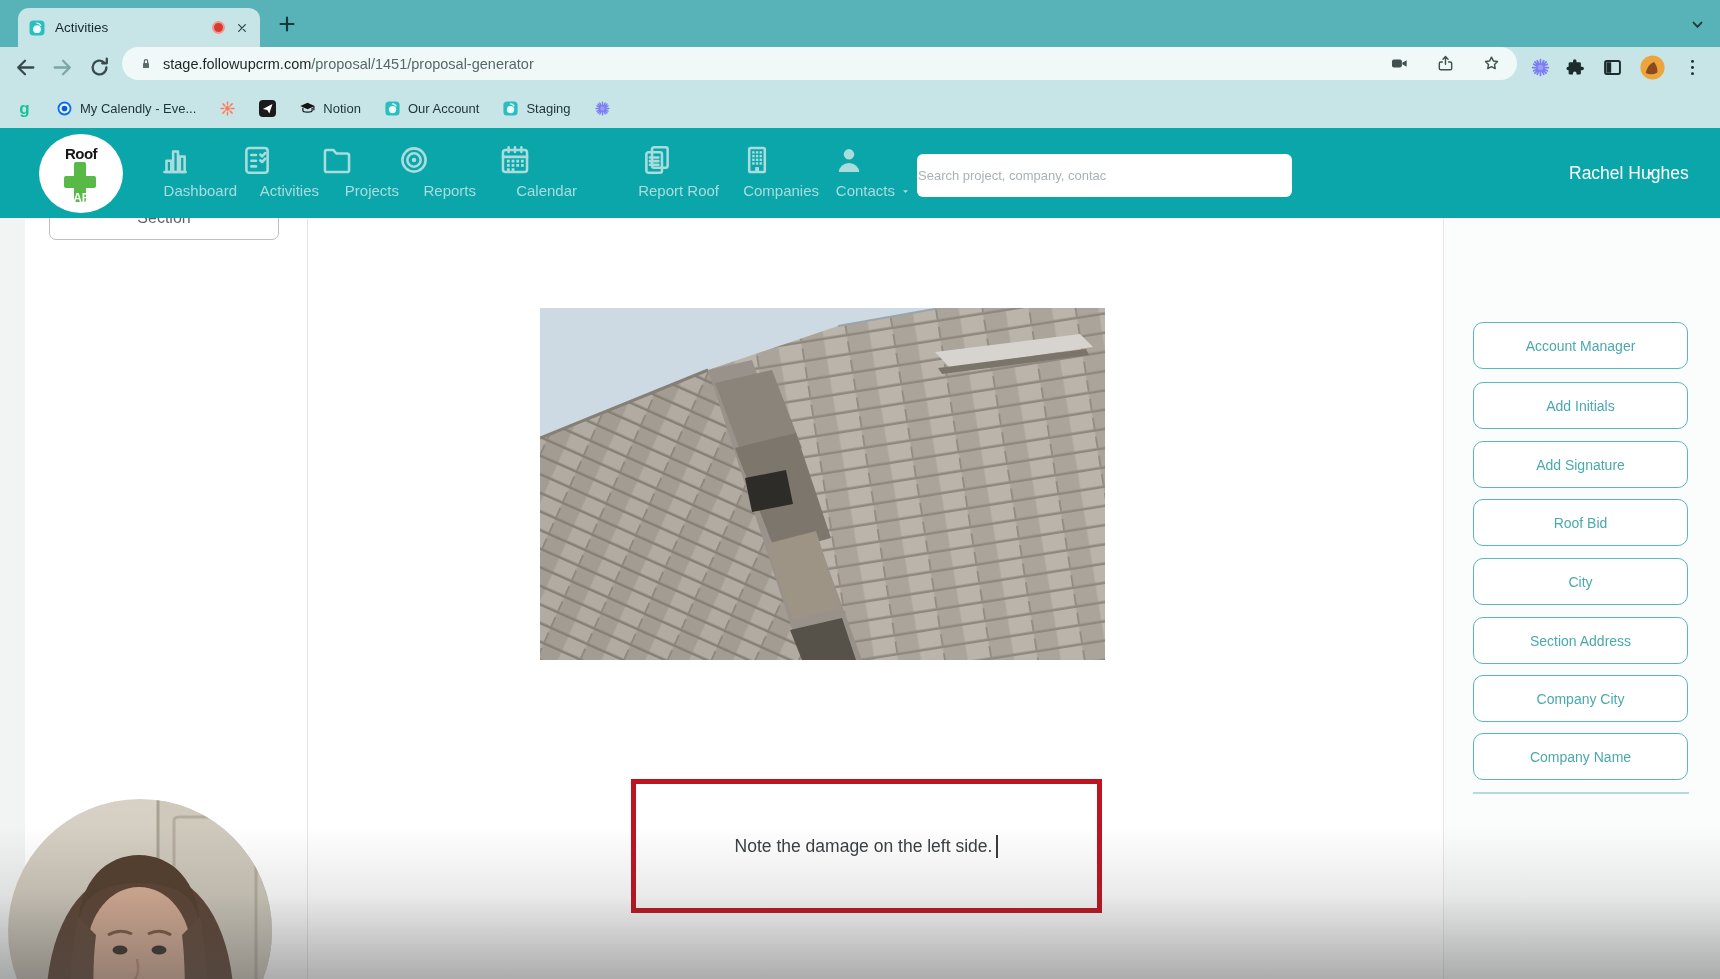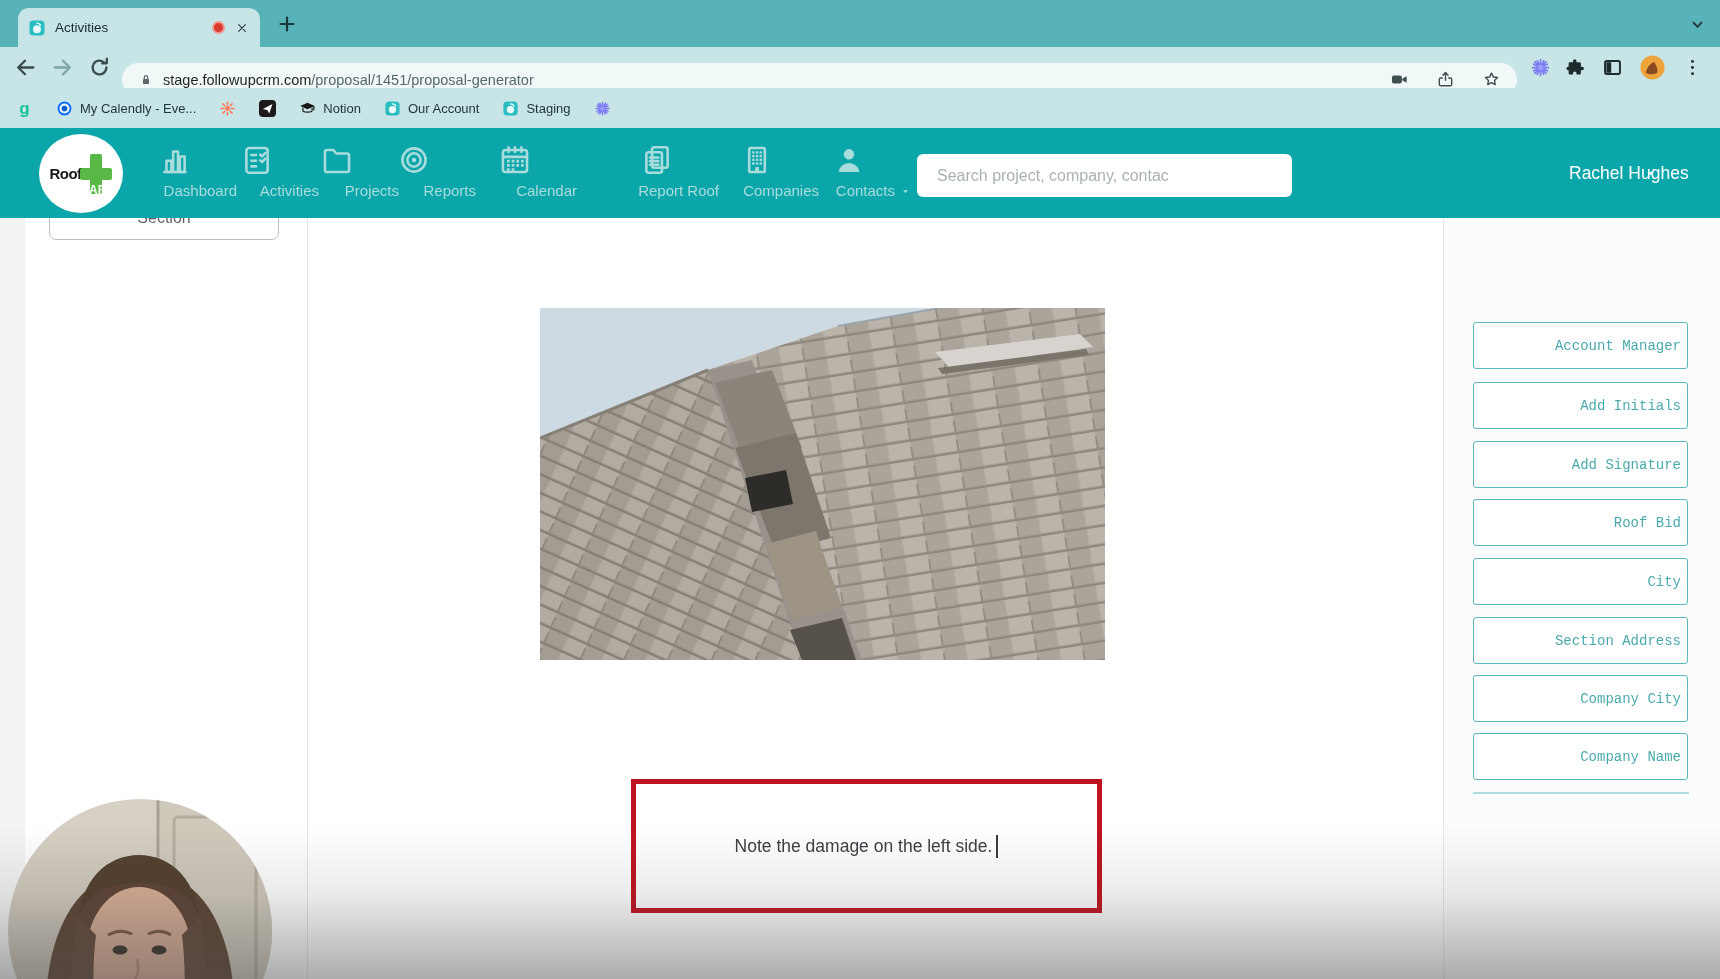--- a/index.html
+++ b/index.html
@@ -15,21 +15,21 @@
   .tab-title{flex:1;font-size:13.5px;color:#15282a;white-space:nowrap;overflow:hidden;}
   .rec{width:13px;height:13px;border-radius:50%;background:#d93a30;border:2px solid #f0978e;box-sizing:border-box;}
   .tabclose{width:16px;height:16px;color:#2a3f41;}
   .newtab{position:absolute;left:276px;top:13px;width:22px;height:22px;color:#16393b;}
   .tabchev{position:absolute;left:1688px;top:15px;width:19px;height:19px;color:#24393a;}
 
   
   .urlrow{position:absolute;left:0;top:47px;width:1720px;height:41px;background:#c7e5e7;}
   .navbtn{position:absolute;top:8px;width:25px;height:25px;color:#384a4b;}
   .navbtn.b{left:13px;} .navbtn.f{left:50px;color:#7fa4a5;} .navbtn.r{left:87px;}
-  .urlpill{position:absolute;left:122px;top:16px;width:1395px;height:33px;border-radius:17px;background:#f1f8f8;
+  .urlpill{position:absolute;left:122px;top:0;width:1395px;height:33px;border-radius:17px;background:#f1f8f8;
     display:flex;align-items:center;padding:0 16px;gap:9px;box-sizing:border-box;}
   .lock{width:16px;height:16px;color:#5d6a6b;}
   .urltext{font-size:14.5px;color:#1f2324;white-space:nowrap;}
   .urltext .path{color:#56696a;}
   .pillicons{margin-left:auto;display:flex;gap:27px;color:#40504f;}
   .pillicons .ic{width:19px;height:19px;}
   .extbar{position:absolute;left:1530px;top:0;height:41px;display:flex;align-items:center;gap:15px;}
   .extbar .ic{width:21px;height:21px;color:#1d2b2c;}
   .extbar .prof{width:29px;height:29px;}
 
@@ -37,33 +37,33 @@
   .bookmarks{position:absolute;left:0;top:88px;width:1720px;height:40px;background:#c7e5e7;
     display:flex;align-items:center;padding-left:16px;gap:23px;box-sizing:border-box;}
   .bm{display:flex;align-items:center;gap:7px;font-size:13px;color:#1c3436;white-space:nowrap;}
   .bm .bicon{width:17px;height:17px;display:flex;align-items:center;justify-content:center;}
   .bm .gtxt{font-size:17px;font-weight:bold;color:#15c39a;line-height:17px;}
 
   
   .appheader{position:absolute;left:0;top:128px;width:1720px;height:90px;background:#0ba6a9;}
   .logo{position:absolute;left:39px;top:6px;width:84px;height:79px;background:#fff;border-radius:50%;
     display:flex;align-items:center;justify-content:center;}
-  .logorow{display:flex;align-items:center;}
+  .logorow{display:flex;align-items:center;flex-direction:column;}
   .logoroof{font-weight:800;font-size:15px;color:#161616;letter-spacing:-0.6px;}
   .logocross{position:relative;width:32px;height:40px;margin-left:-1px;}
   .logocross .v{position:absolute;left:10px;top:0;width:12px;height:40px;background:#59b947;border-radius:2px;}
   .logocross .h{position:absolute;left:0;top:14px;width:32px;height:12px;background:#59b947;border-radius:2px;}
   .logocare{position:absolute;left:0;top:29px;width:32px;text-align:center;font-size:12px;font-weight:800;color:#fff;}
   .nav-item{position:absolute;top:11px;width:124px;text-align:right;color:#a9dcdd;cursor:pointer;}
   .nav-item .nicon{height:42px;display:flex;align-items:center;justify-content:center;}
   .nav-item .nicon svg{width:34px;height:34px;}
   .nav-item .nlabel{font-size:15px;margin-top:1px;white-space:nowrap;}
   .nav-item .ncaret{display:inline-block;width:11px;height:11px;margin-left:5px;vertical-align:-1px;}
   .search{position:absolute;left:917px;top:26px;width:375px;height:43px;border:none;border-radius:6px;
-    padding:0 20px;font-size:16px;color:#333;background:#fff;box-sizing:border-box;font-family:inherit;outline:none;}
+    padding:0 1px;font-size:13px;color:#333;background:#fff;box-sizing:border-box;font-family:inherit;outline:none;}
   .search::placeholder{color:#a9b2b5;}
   .plusbtn{position:absolute;left:1310px;top:155px;width:42px;height:42px;border-radius:50%;background:#fff;
     color:#12a3a6;display:flex;align-items:center;justify-content:center;border:none;cursor:pointer;}
   .plusbtn svg{width:22px;height:22px;}
   .bellpill{position:absolute;left:1365px;top:158px;width:59px;height:37px;border-radius:19px;background:#fff;
     display:flex;align-items:center;justify-content:center;gap:6px;cursor:pointer;}
   .bellpill .ic{width:18px;height:18px;color:#6f7d82;}
   .bellcount{font-size:16px;font-weight:700;color:#1f2a30;}
   .useravatar{position:absolute;left:1467px;top:159px;width:35px;height:35px;border-radius:50%;background:#b9c0c5;
     overflow:hidden;color:#fff;}
@@ -83,21 +83,21 @@
   .roof{position:absolute;left:232px;top:90px;width:565px;height:352px;}
   .notebox{position:absolute;left:323px;top:561px;width:471px;height:134px;border:5px solid #bf1420;
     background:#fff;display:flex;align-items:center;justify-content:center;
     font-size:17.5px;color:#3c4043;box-sizing:border-box;cursor:text;}
   .caret-line{display:inline-block;width:2px;height:23px;background:#3a3a3a;margin-left:4px;vertical-align:-5px;}
   .rightpanel{position:absolute;left:1443px;top:0;width:277px;height:761px;background:#fbfcfc;
     border-left:1px solid #e7e9e9;}
   .fieldshdr{position:absolute;left:20px;top:21px;width:232px;height:63px;background:#0ba6a9;color:#fff;
     font-size:26px;display:flex;align-items:center;padding-left:20px;box-sizing:border-box;}
   .fieldbtn{position:absolute;left:29px;width:215px;height:47px;background:#fff;border:1.5px solid #58b8bb;
-    border-radius:3px;color:#4aa9ad;font-size:14px;font-family:Liberation Mono, monospace;cursor:pointer;text-align:right;}
+    border-radius:10px;color:#4aa9ad;font-size:14px;font-family:Liberation Sans, sans-serif;cursor:pointer;}
   .fielddivider{position:absolute;left:29px;top:574px;width:216px;height:2px;background:#aedddf;}
 
   
   .vignette{position:absolute;left:0;top:826px;width:1720px;height:153px;pointer-events:none;z-index:60;
     background:linear-gradient(to bottom, rgba(50,50,50,0) 0%, rgba(50,50,50,0.10) 45%, rgba(72,72,72,0.45) 100%);}
   .webcam{position:absolute;left:8px;top:799px;width:264px;height:264px;border-radius:50%;overflow:hidden;z-index:55;}
 </style>
 </head>
 <body>
 

